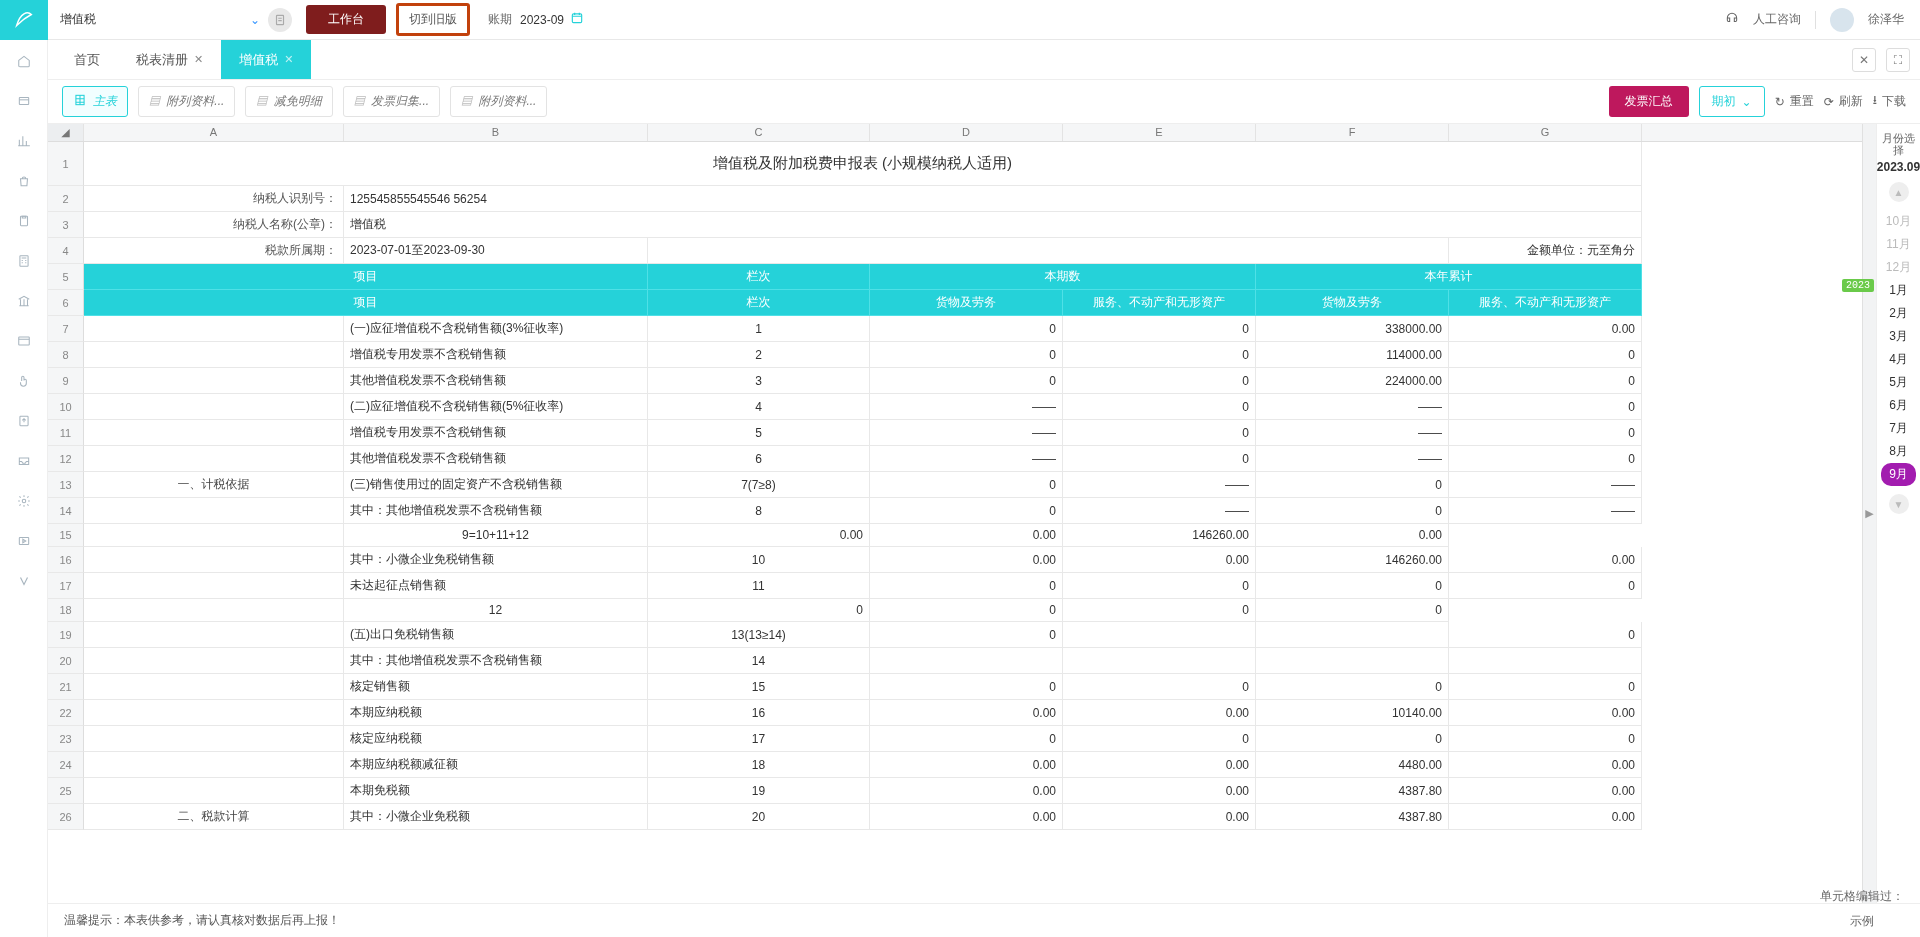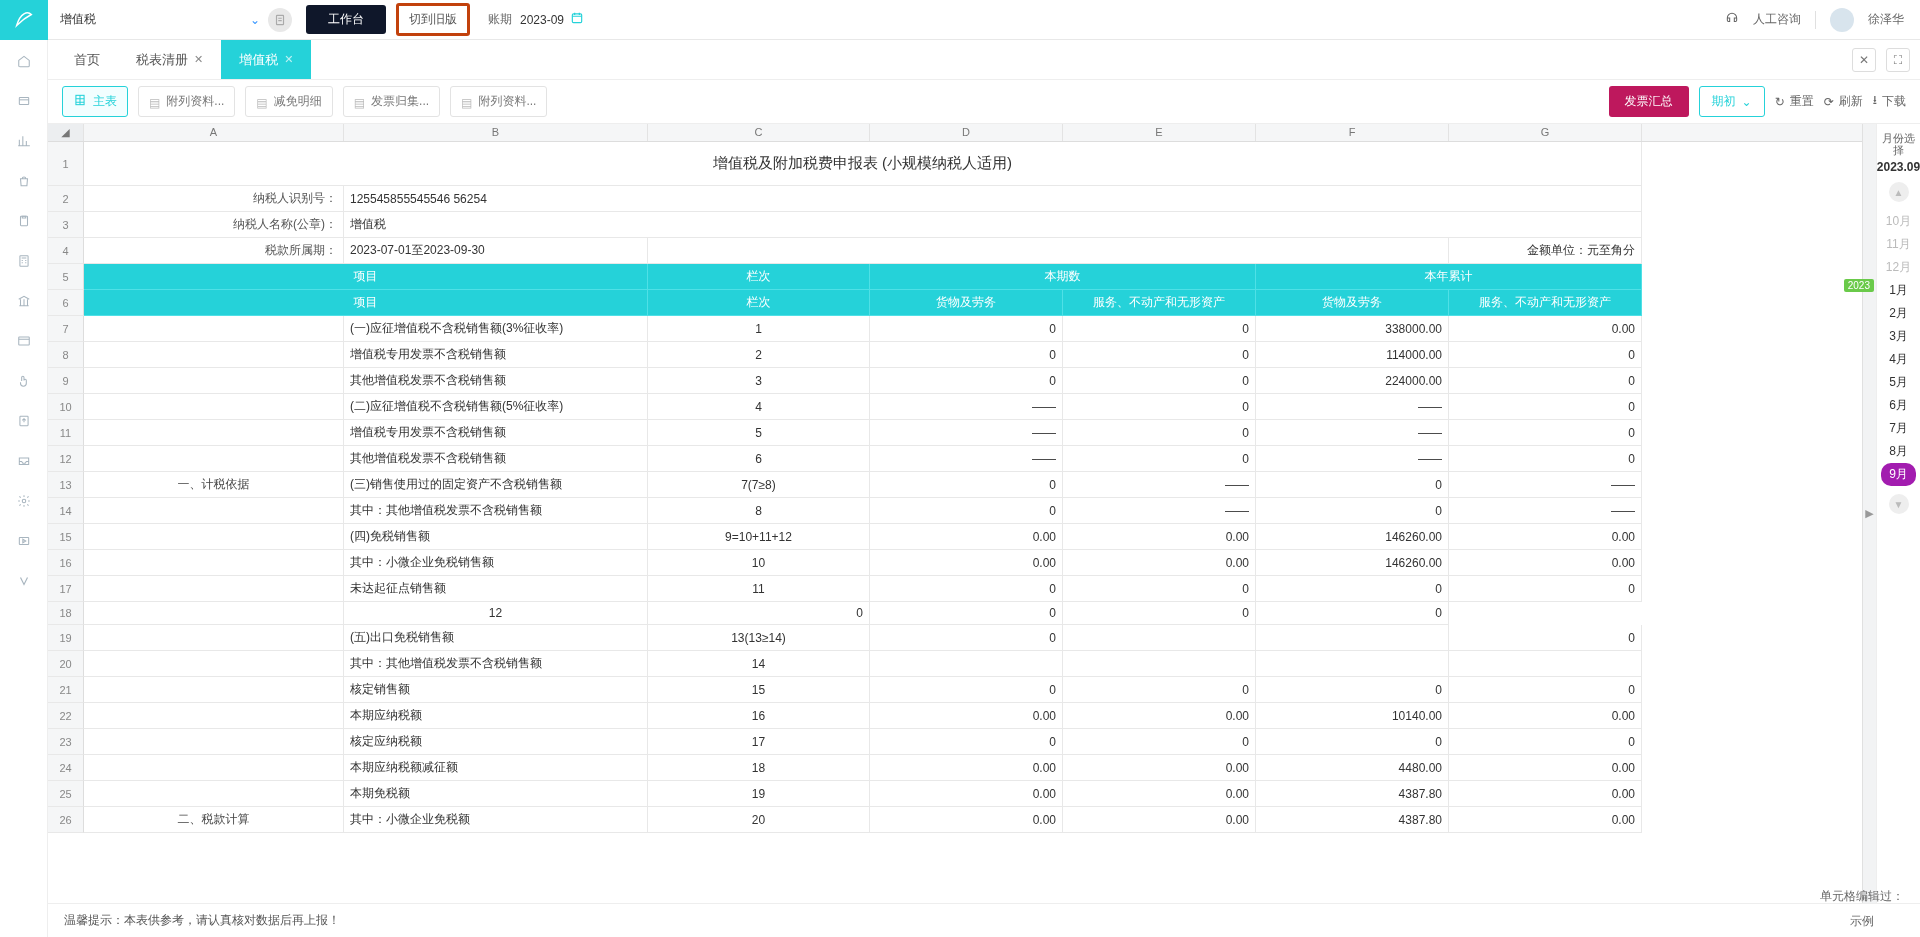--- a/index.html
+++ b/index.html
@@ -5,21 +5,21 @@
 * { box-sizing: border-box; margin: 0; padding: 0; }
 body { font-family: "Microsoft YaHei", Arial, sans-serif; font-size: 12px; color: #333; background: #fff; overflow: hidden; }
 
 
 .topbar { height: 40px; background: #fff; border-bottom: 1px solid #e8e8e8; display: flex; align-items: center; padding: 0 16px 0 0; }
 .logo-box { width: 48px; height: 40px; background: #25d2d9; display: flex; align-items: center; justify-content: center; }
 .logo-box svg { width: 22px; height: 22px; }
 .company-select { display: flex; align-items: center; gap: 8px; margin-left: 12px; min-width: 200px; color: #333; }
 .company-select .chev { color: #3a97ff; margin-left: auto; }
 .doc-circle { width: 24px; height: 24px; border-radius: 50%; background: #e8e8e8; display: flex; align-items: center; justify-content: center; margin-left: 8px; color: #aaa; }
-.btn-workspace { background: #0f172a; color: #fff; border: none; padding: 6px 22px; border-radius: 3px; margin-left: 14px; cursor: pointer; font-size: 12px; }
+.btn-workspace { background: #7f1d1d; color: #fff; border: none; padding: 6px 22px; border-radius: 3px; margin-left: 14px; cursor: pointer; font-size: 12px; }
 .btn-oldver { background: #fff; border: 3px solid #c2410c; padding: 5px 10px; border-radius: 3px; margin-left: 10px; cursor: pointer; font-size: 12px; color: #555; }
 .period-label { margin-left: 18px; color: #666; }
 .period-value { margin-left: 8px; color: #333; }
 .cal-icon { color: #25d2d9; margin-left: 6px; }
 .top-right { margin-left: auto; display: flex; align-items: center; gap: 14px; color: #666; }
 .avatar { width: 24px; height: 24px; border-radius: 50%; background: #d8e4ed; display: inline-block; }
 .divider-v { width: 1px; height: 18px; background: #e0e0e0; }
 
 
 .layout { display: flex; height: calc(100vh - 40px); }
@@ -32,21 +32,21 @@
 .tabs { height: 40px; border-bottom: 1px solid #eee; display: flex; align-items: stretch; padding-left: 8px; }
 .tab { padding: 0 18px; display: flex; align-items: center; gap: 6px; color: #555; cursor: pointer; font-size: 13px; }
 .tab.active { background: #25d2d9; color: #fff; }
 .tab .close { font-size: 11px; opacity: .7; }
 .tabs-right { margin-left: auto; display: flex; align-items: center; gap: 10px; padding-right: 10px; }
 .icon-btn { width: 24px; height: 24px; border: 1px solid #ddd; border-radius: 3px; display: flex; align-items: center; justify-content: center; color: #777; cursor: pointer; font-size: 12px; }
 
 
 .subbar { height: 44px; display: flex; align-items: center; padding: 0 14px; border-bottom: 1px solid #eee; }
 .subtabs { display: flex; gap: 10px; }
-.subtab { display: flex; align-items: flex-end; gap: 6px; padding: 6px 10px; border: 1px solid #e3e3e3; border-radius: 3px; color: #787878; cursor: pointer; background: #fff; font-size: 12px; }
+.subtab { display: flex; align-items: flex-start; gap: 6px; padding: 6px 10px; border: 1px solid #e3e3e3; border-radius: 3px; color: #787878; cursor: pointer; background: #fff; font-size: 12px; font-style: italic; }
 .subtab.active { border-color: #25d2d9; color: #25d2d9; background: #f2feff; }
 .subtab .doc-icon { color: #bbb; }
 .subtab.active .doc-icon { color: #25d2d9; }
 .subbar-right { margin-left: auto; display: flex; align-items: center; gap: 10px; }
 .btn-primary { background: #be185d; color: #fff; border: none; padding: 7px 16px; border-radius: 3px; cursor: pointer; font-size: 12px; }
 .btn-outline { background: #fff; color: #25d2d9; border: 1px solid #25d2d9; padding: 6px 12px; border-radius: 3px; cursor: pointer; display: flex; align-items: center; gap: 6px; font-size: 12px; }
 .btn-txt { background: none; border: none; color: #666; display: flex; align-items: center; gap: 5px; cursor: pointer; font-size: 12px; }
 
 
 .sheet-wrap { flex: 1; display: flex; min-height: 0; }
@@ -67,21 +67,21 @@
 .right-scroll-hint .arrow { color:#999; font-size:11px; }
 
 
 .month-panel { width: 44px; background: #fff; border-left: 1px solid #eee; display: flex; flex-direction: column; align-items: center; padding: 8px 0; gap: 4px; }
 .month-panel .mp-title { font-size: 11px; color: #666; line-height: 1.1; text-align: center; }
 .month-panel .mp-year { font-weight: 600; color: #333; font-size: 12px; }
 .month-panel .circle { width: 20px; height: 20px; border-radius: 50%; background: #eee; color: #bbb; display: flex; align-items: center; justify-content: center; font-size: 10px; margin: 4px 0; }
 .month-panel .mo { width: 100%; text-align: center; padding: 3px 0; color: #bbb; cursor: pointer; font-size: 12px; }
 .month-panel .mo.enabled { color: #333; }
 .month-panel .mo.active { background: #a21caf; color: #fff; border-radius: 10px; margin: 0 4px; width: calc(100% - 8px); }
-.month-panel .year-tag { background: #6aca4a; color: #fff; font-size: 10px; padding: 1px 4px; border-radius: 2px; position: absolute; right: 46px; }
+.month-panel .year-tag { background: #6aca4a; color: #fff; font-size: 10px; padding: 1px 4px; border-radius: 2px; position: absolute; right: 46px; font-family: Liberation Mono, monospace; }
 .year-tag-wrap { position: relative; width: 100%; height: 0; }
 
 
 .footer { height: 34px; border-top: 1px solid #eee; display: flex; align-items: center; padding: 0 16px; font-size: 12px; background: #fff; }
 .footer-left { color: #555; }
 .footer-right { margin-left: auto; display: flex; align-items: center; gap: 8px; color: #666; flex-direction: column; }
 .example-box { width: 36px; height: 16px; background: #fffbe6; border: 1px solid #f0e2a0; }
 
 
 .svg-ic { width: 14px; height: 14px; }
@@ -403,21 +403,20 @@
               <div>其中：其他增值税发票不含税销售额</div>
               <div class="ctr">8</div>
               <div class="num">0</div>
               <div class="num">——</div>
               <div class="num">0</div>
               <div class="num">——</div>
             </div>
             <div class="row">
               <div class="rh">15</div>
               <div></div>
-              <div>(四)免税销售额</div>
               <div class="ctr">9=10+11+12</div>
               <div class="num">0.00</div>
               <div class="num">0.00</div>
               <div class="num">146260.00</div>
               <div class="num">0.00</div>
             </div>
             <div class="row">
               <div class="rh">16</div>
               <div></div>
               <div>其中：小微企业免税销售额</div>

